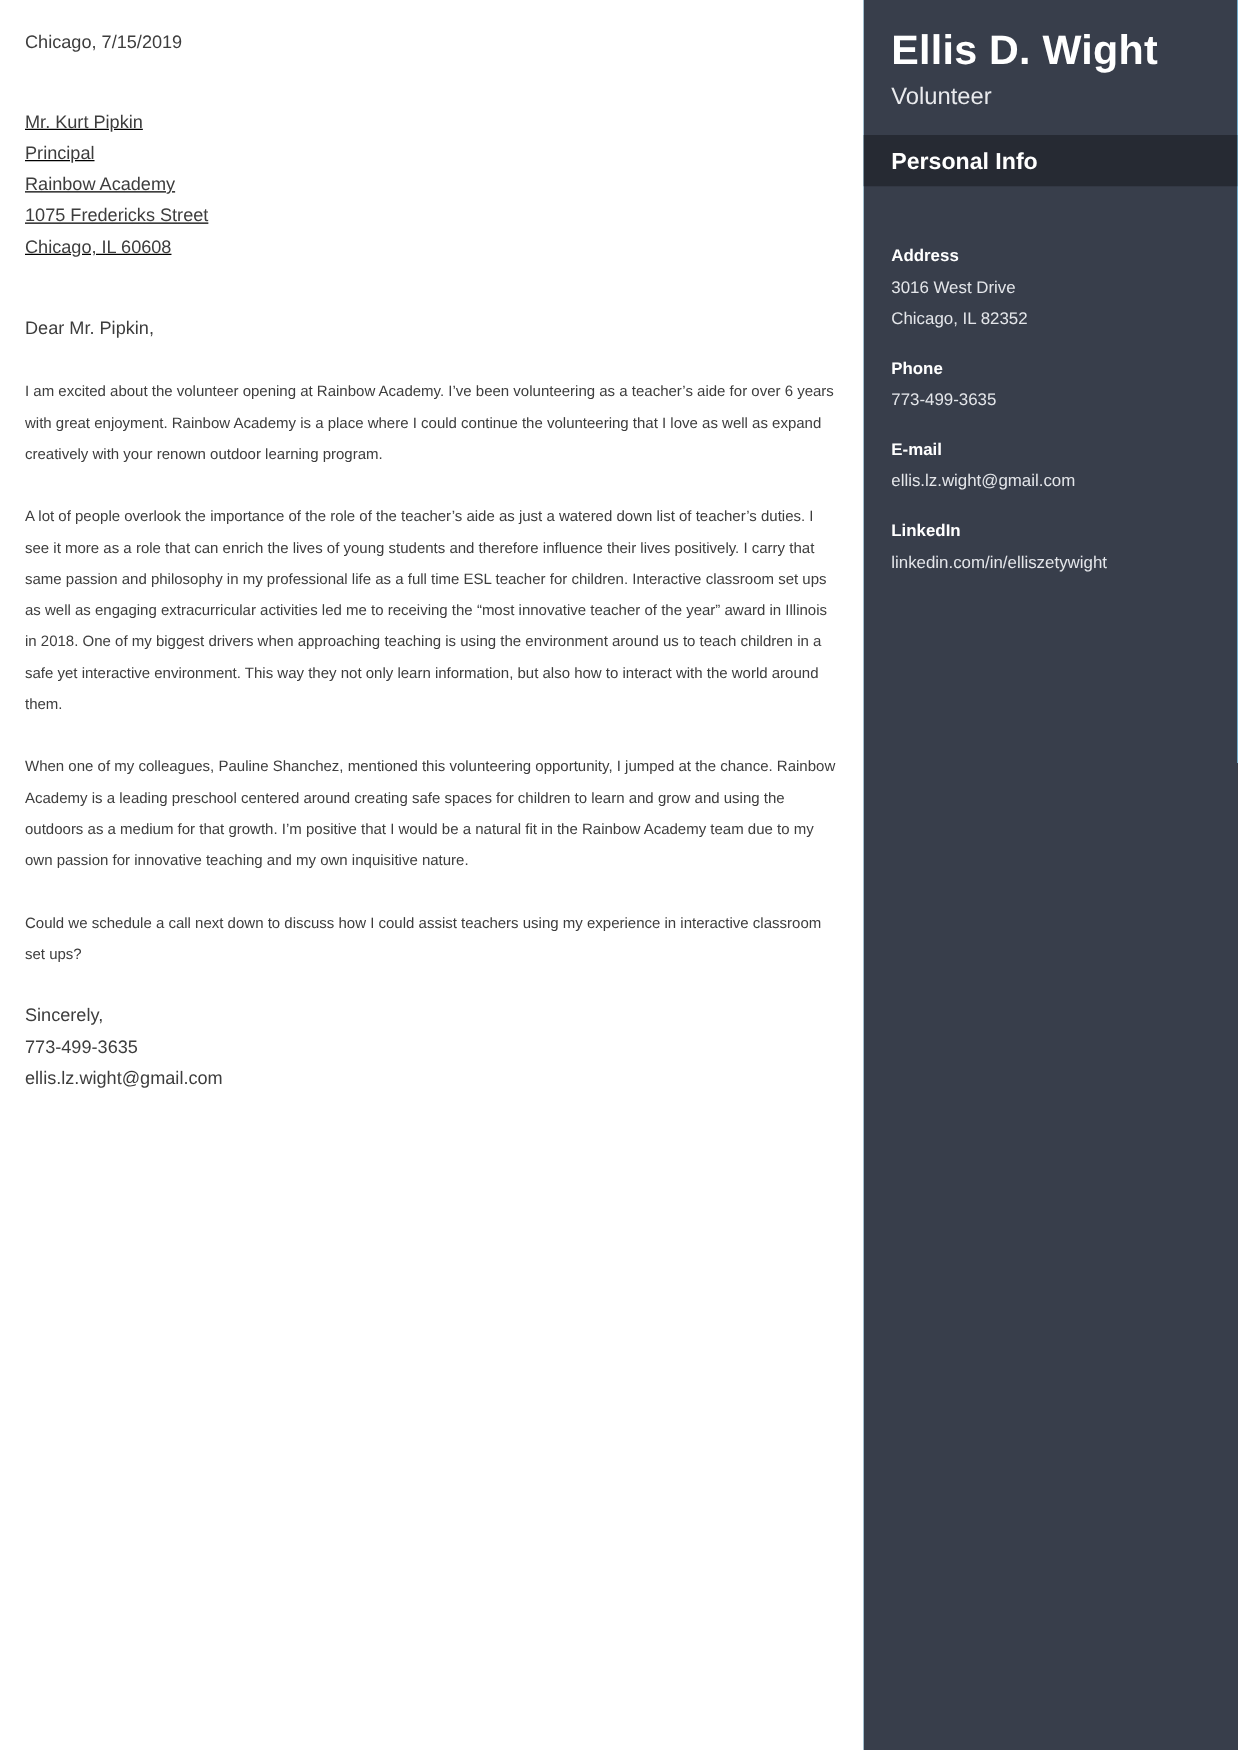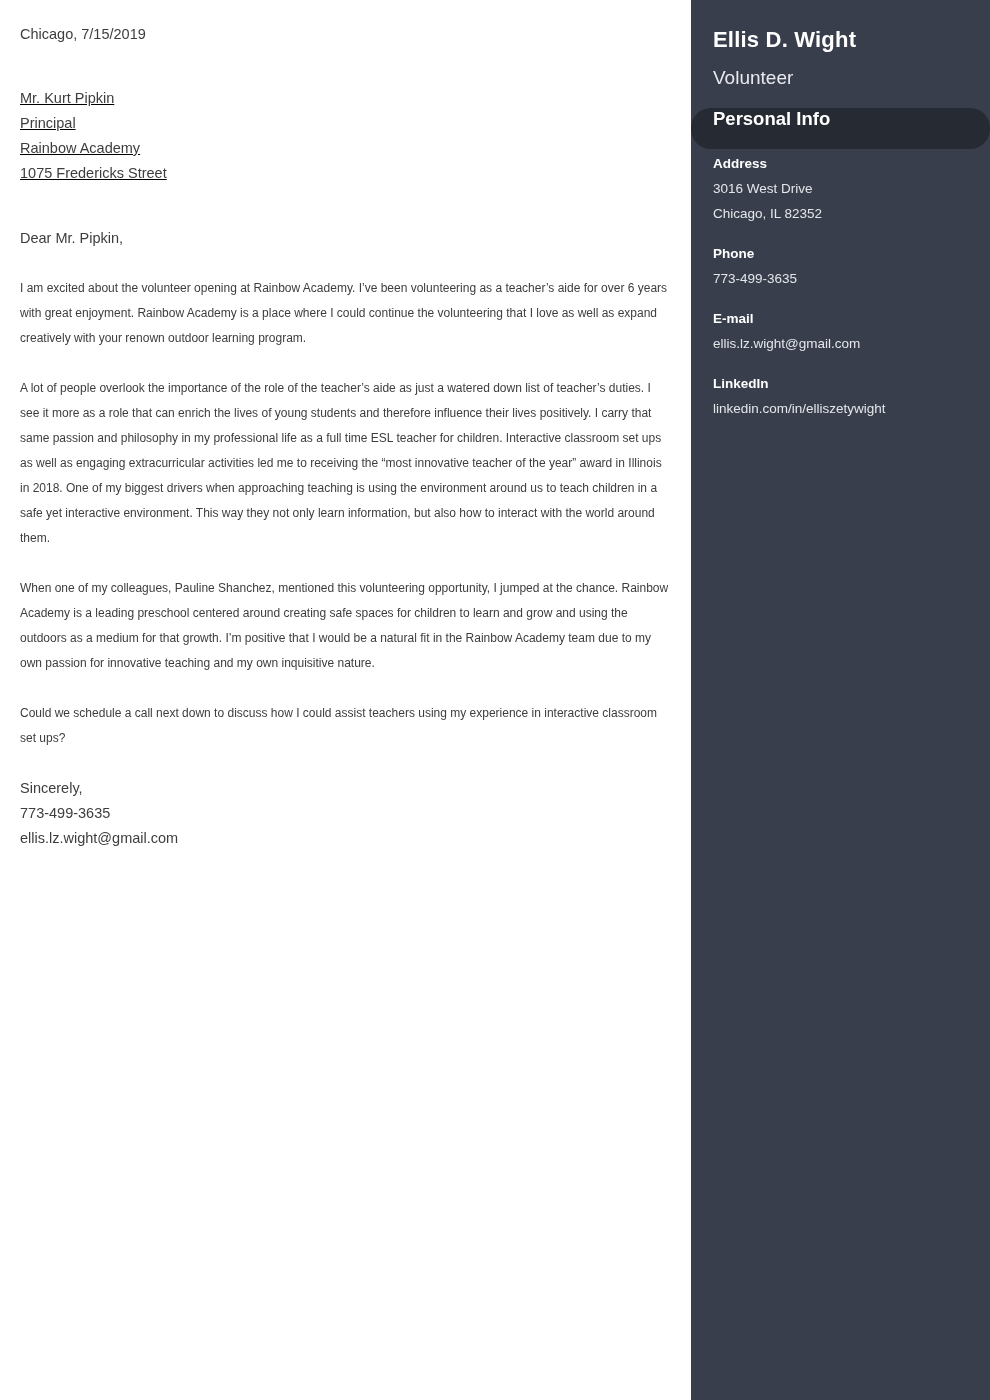--- a/index.html
+++ b/index.html
@@ -76,52 +76,53 @@
     top: 0;
     width: 299px;
     height: 1400px;
     background: #383e4b;
     box-sizing: border-box;
   }
   .sidebar-header {
     padding: 20px 22px 16px 22px;
   }
   .sidebar-name {
-    font-size: 22px;
+    font-size: 33px;
     font-weight: bold;
     color: #ffffff;
     line-height: 40px;
     letter-spacing: 0.2px;
     margin: 0;
     white-space: nowrap;
   }
   .sidebar-role {
     font-size: 19px;
     font-weight: normal;
     color: #e9eaed;
     line-height: 28px;
     margin: 4px 0 0 0;
   }
   .section-band {
     background: #262a33;
     height: 41px;
     display: flex;
+    align-items: center;
     padding: 0 22px;
     box-sizing: border-box;
-    border-radius: 20px;
   }
   .section-band-title {
     font-size: 18.5px;
     font-weight: bold;
     color: #ffffff;
     line-height: 22px;
     margin: 0;
   }
   .info-list {
-    padding: 2px 22px 0 22px;
+    padding: 15px 22px 0 22px;
+    margin-top: 28px;
   }
   .info-group {
     margin: 0 0 15px 0;
   }
   .info-label {
     font-size: 13.5px;
     font-weight: bold;
     color: #ffffff;
     line-height: 25px;
     margin: 0;
@@ -141,20 +142,21 @@
 
   <div class="letter">
 
     <div class="letter-date">Chicago, 7/15/2019</div>
 
     <div class="recipient-block">
       <div class="recipient-line">Mr. Kurt Pipkin</div>
       <div class="recipient-line">Principal</div>
       <div class="recipient-line">Rainbow Academy</div>
       <div class="recipient-line">1075 Fredericks Street</div>
+      <div class="recipient-line">Chicago, IL 60608</div>
     </div>
 
     <div class="salutation">Dear Mr. Pipkin,</div>
 
     <p class="body-par">I am excited about the volunteer opening at Rainbow Academy. I’ve been volunteering as a teacher’s aide for over 6 years with great enjoyment. Rainbow Academy is a place where I could continue the volunteering that I love as well as expand creatively with your renown outdoor learning program.</p>
     <p class="body-par">A lot of people overlook the importance of the role of the teacher’s aide as just a watered down list of teacher’s duties. I see it more as a role that can enrich the lives of young students and therefore influence their lives positively. I carry that same passion and philosophy in my professional life as a full time ESL teacher for children. Interactive classroom set ups as well as engaging extracurricular activities led me to receiving the “most innovative teacher of the year” award in Illinois in 2018. One of my biggest drivers when approaching teaching is using the environment around us to teach children in a safe yet interactive environment. This way they not only learn information, but also how to interact with the world around them.</p>
     <p class="body-par">When one of my colleagues, Pauline Shanchez, mentioned this volunteering opportunity, I jumped at the chance. Rainbow Academy is a leading preschool centered around creating safe spaces for children to learn and grow and using the outdoors as a medium for that growth. I’m positive that I would be a natural fit in the Rainbow Academy team due to my own passion for innovative teaching and my own inquisitive nature.</p>
     <p class="body-par">Could we schedule a call next down to discuss how I could assist teachers using my experience in interactive classroom set ups?</p>
 
     <div class="signoff-block">

